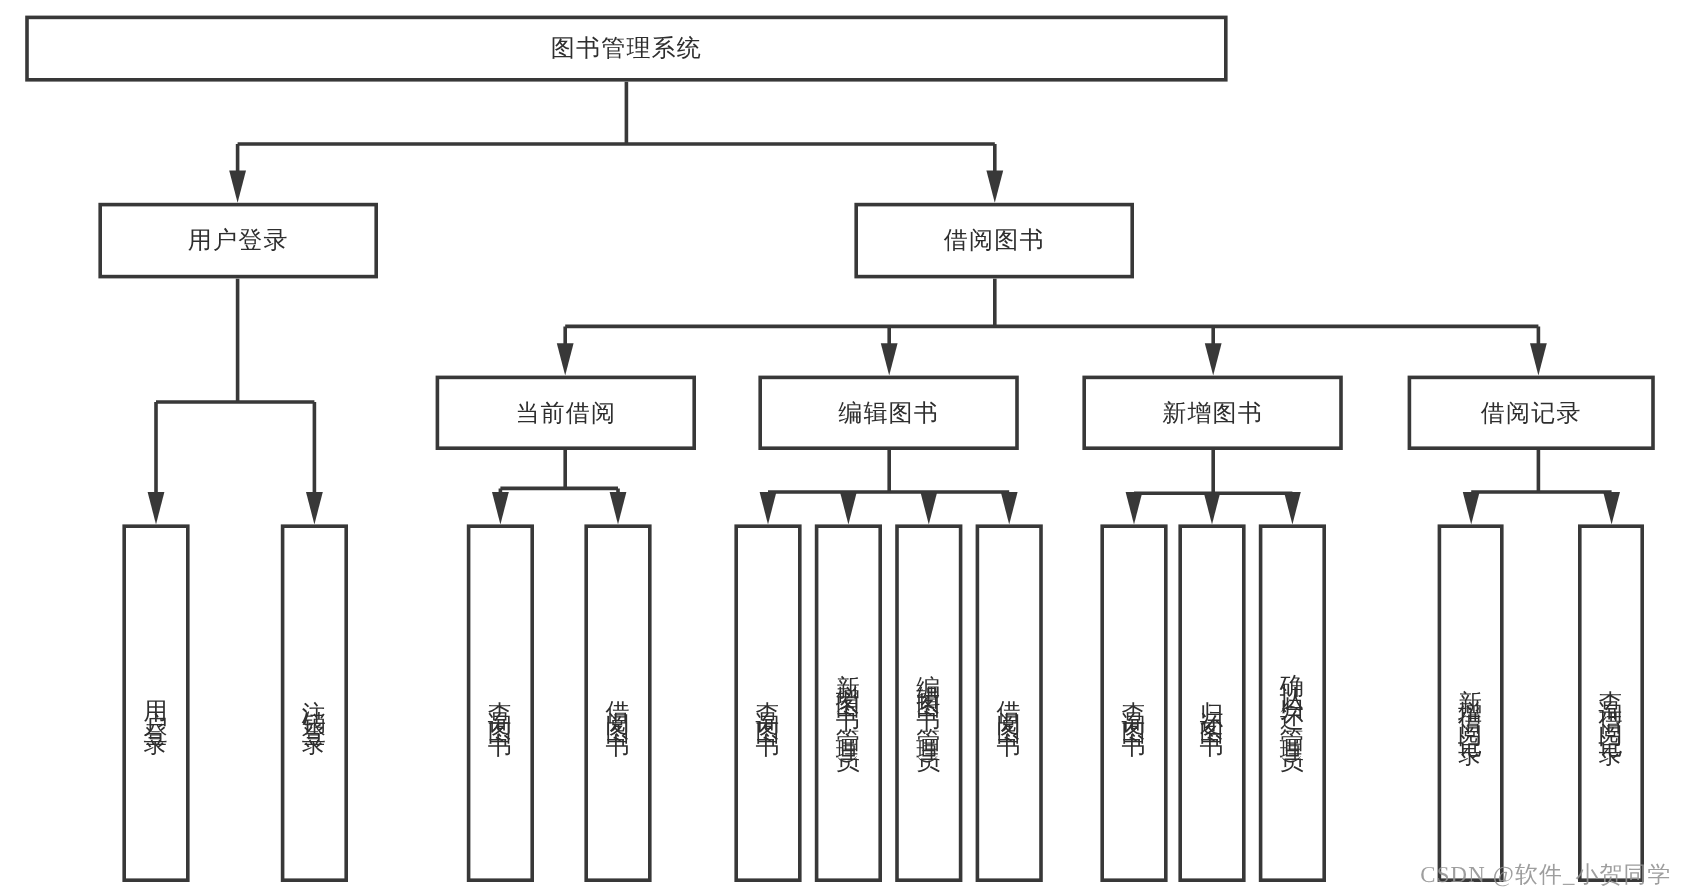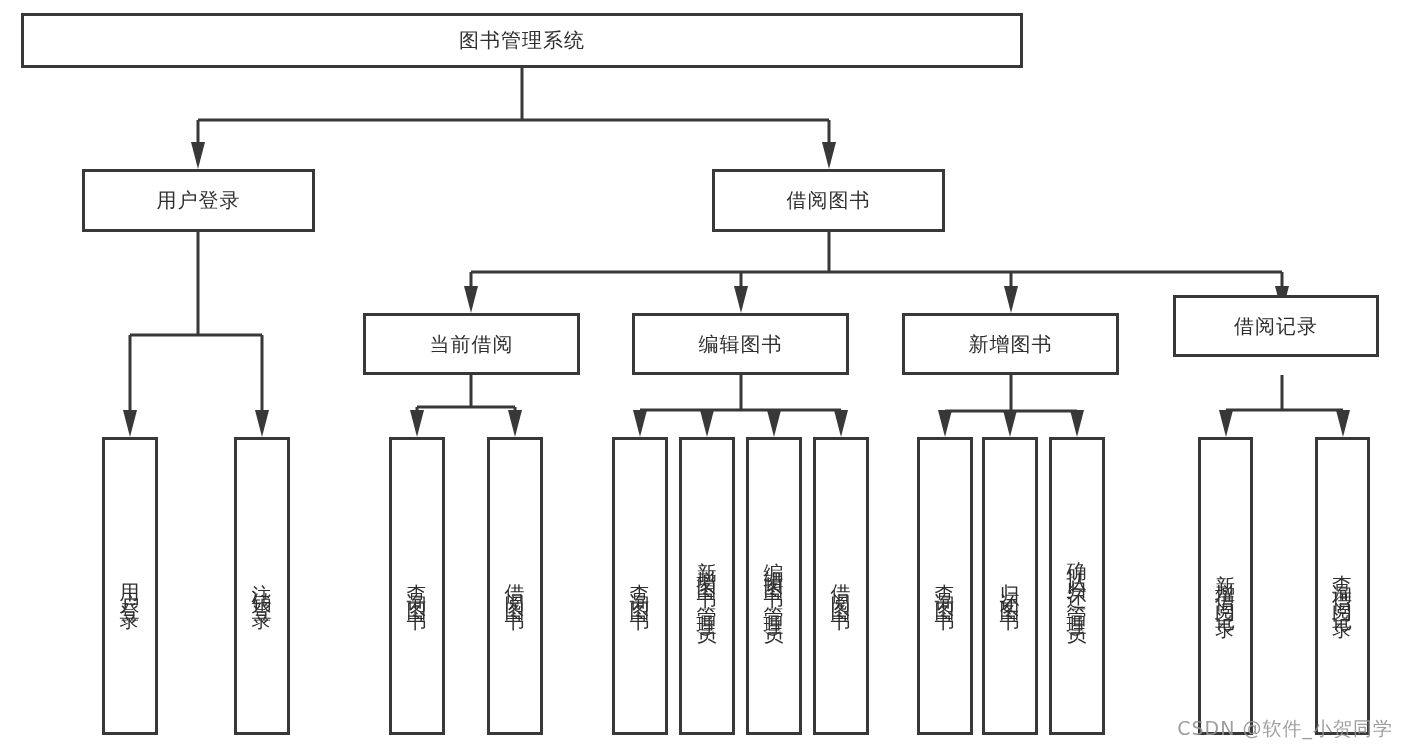--- a/index.html
+++ b/index.html
@@ -41,20 +41,21 @@
   }
   #watermark {
     position: absolute;
     top: 716px;
     right: 12px;
     font-size: 19px;
     color: rgba(148, 148, 148, 0.9);
     letter-spacing: 1px;
     z-index: 5;
     white-space: nowrap;
+    font-family: Liberation Serif, serif;
   }
   .stroke { stroke: #383838; stroke-width: 3; fill: none; }
   .arrow  { fill: #383838; stroke: none; }
 </style>
 </head>
 <body>
 
 <div id="canvas">
 
   <svg id="connector-layer" viewBox="0 0 1405 747" xmlns="http://www.w3.org/2000/svg">
@@ -107,21 +108,21 @@
 
   <div class="box h" style="left:363px;top:313px;width:217px;height:62px">
     <span>当前借阅</span>
   </div>
   <div class="box h" style="left:632px;top:313px;width:217px;height:62px">
     <span>编辑图书</span>
   </div>
   <div class="box h" style="left:902px;top:313px;width:217px;height:62px">
     <span>新增图书</span>
   </div>
-  <div class="box h" style="left:1173px;top:295px;width:206px;height:62px">
+  <div class="box h" style="left:1173px;top:313px;width:206px;height:62px">
     <span>借阅记录</span>
   </div>
 
   <div class="box v" style="left:102px;top:437px;width:56px;height:298px">
     <span class="vtext">用户登录</span>
   </div>
   <div class="box v" style="left:234px;top:437px;width:56px;height:298px">
     <span class="vtext">注销登录</span>
   </div>
 

